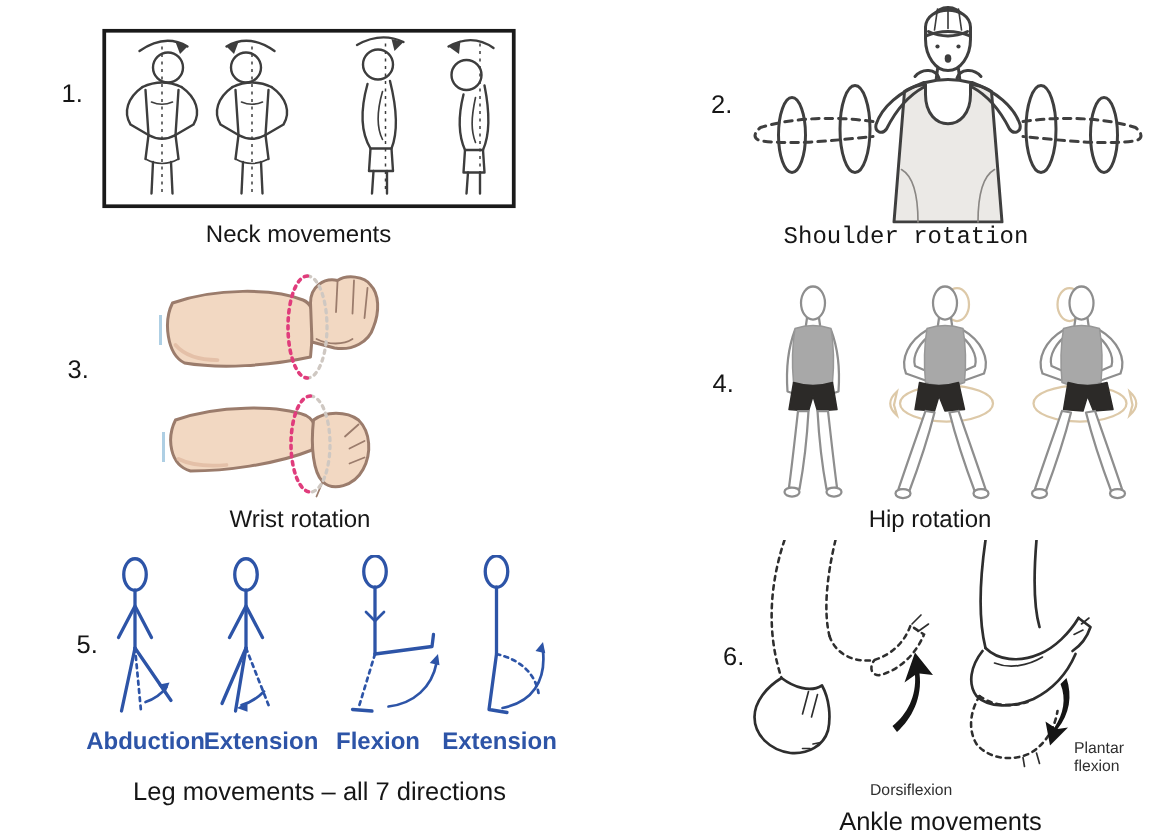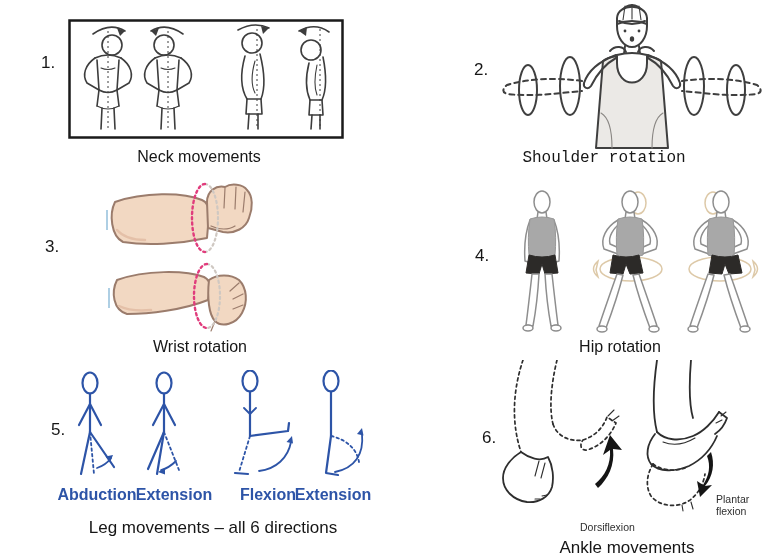--- a/index.html
+++ b/index.html
@@ -258,23 +258,23 @@
         <ellipse cx="271" cy="11" rx="7.5" ry="10.5" class="stick"></ellipse>
         <path d="M 271,21.5 L 271,66" class="stick"></path>
         <path d="M 271,66 L 266,103 L 278,105" class="stick"></path>
         <path d="M 271,66 C 288,70 297,80 299,92" class="stickdash"></path>
         <path d="M 275,102 C 295,98 304,84 302,64" class="stick" style="stroke-width:1.8;"></path>
         <path d="M 302,58 l -5,6 l 6.5,1.5 z" class="stickah"></path>
       </g>
     </svg>
     <span class="bluelabel" style="left:97px;top:486px;">Abduction</span>
     <span class="bluelabel" style="left:174px;top:486px;">Extension</span>
-    <span class="bluelabel" style="left:258px;top:486px;padding-left:20px;">Flexion</span>
+    <span class="bluelabel" style="left:242px;top:486px;padding-left:20px;">Flexion</span>
     <span class="bluelabel" style="left:333px;top:486px;text-align:right;">Extension</span>
-    <span class="caption" style="left:213px;top:518px;font-size:17px;">Leg movements – all 6 directions</span>
+    <span class="caption" style="left:213px;top:518px;font-size:17px;">Leg movements – all 7 directions</span>
   </div>
 
   <div>
     <span class="num" style="left:482px;top:428px;">6.</span>
     <svg style="left:495px;top:360px;" width="273" height="158" viewBox="0 0 273 158">
 
       <g>
         <path d="M 28,0 C 18,30 16,62 26,92" class="dash6"></path>
         <path d="M 62,0 C 56,25 54,48 58,64" class="dash6"></path>
         <path d="M 58,64 C 62,76 74,82 88,80" class="dash6"></path>

